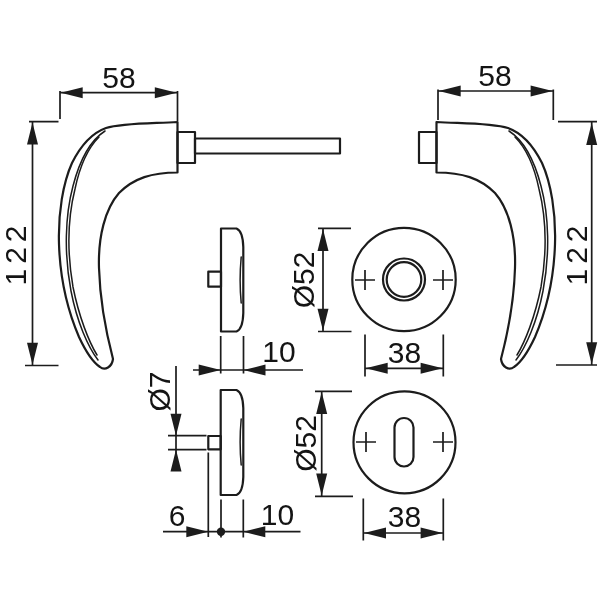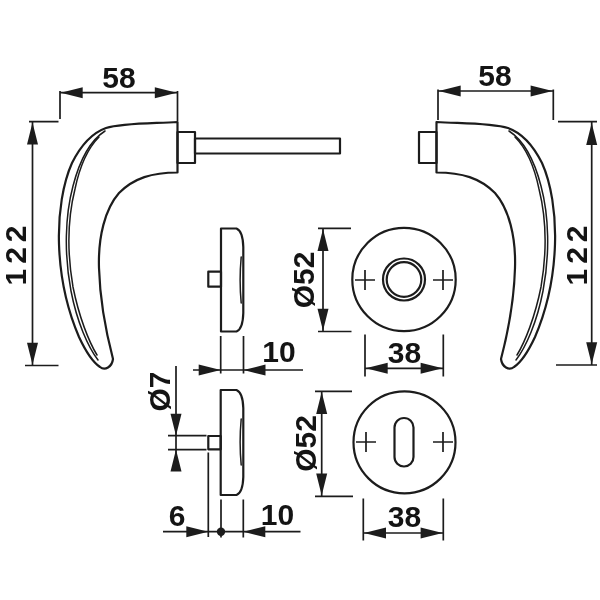--- a/index.html
+++ b/index.html
@@ -1,16 +1,16 @@
 <!DOCTYPE html>
 <html><head>
 <meta charset="utf-8">
 <style>
   html,body{margin:0;padding:0;background:#fff;}
-  .stage{position:relative;width:600px;height:600px;background:#ffffff;overflow:hidden;font-weight:bold;}
+  .stage{position:relative;width:600px;height:600px;background:#ffffff;overflow:hidden;}
   svg{position:absolute;left:0;top:0;}
   .ol{stroke:#1c1c1c;stroke-width:2.2;fill:none;stroke-linejoin:round;stroke-linecap:round;}
   .thin{stroke:#1c1c1c;stroke-width:1.5;fill:none;stroke-linecap:round;}
   .dl{stroke:#1c1c1c;stroke-width:1.7;fill:none;stroke-linecap:butt;}
   .ah{fill:#1c1c1c;stroke:none;}
   .dim-text{font-family:"Liberation Sans","DejaVu Sans",sans-serif;font-size:30px;fill:#141414;}
   .sp{letter-spacing:5px;}
 </style>
 </head>
 <body>

